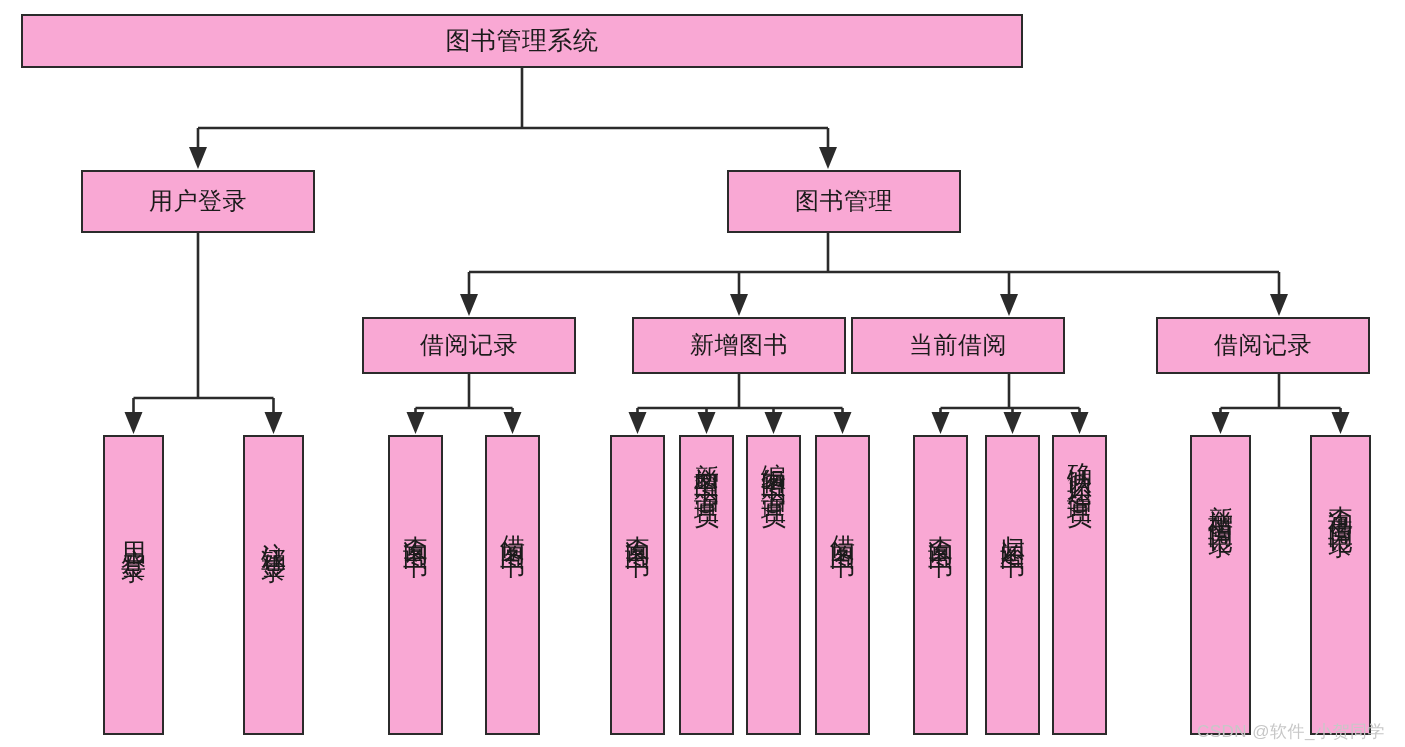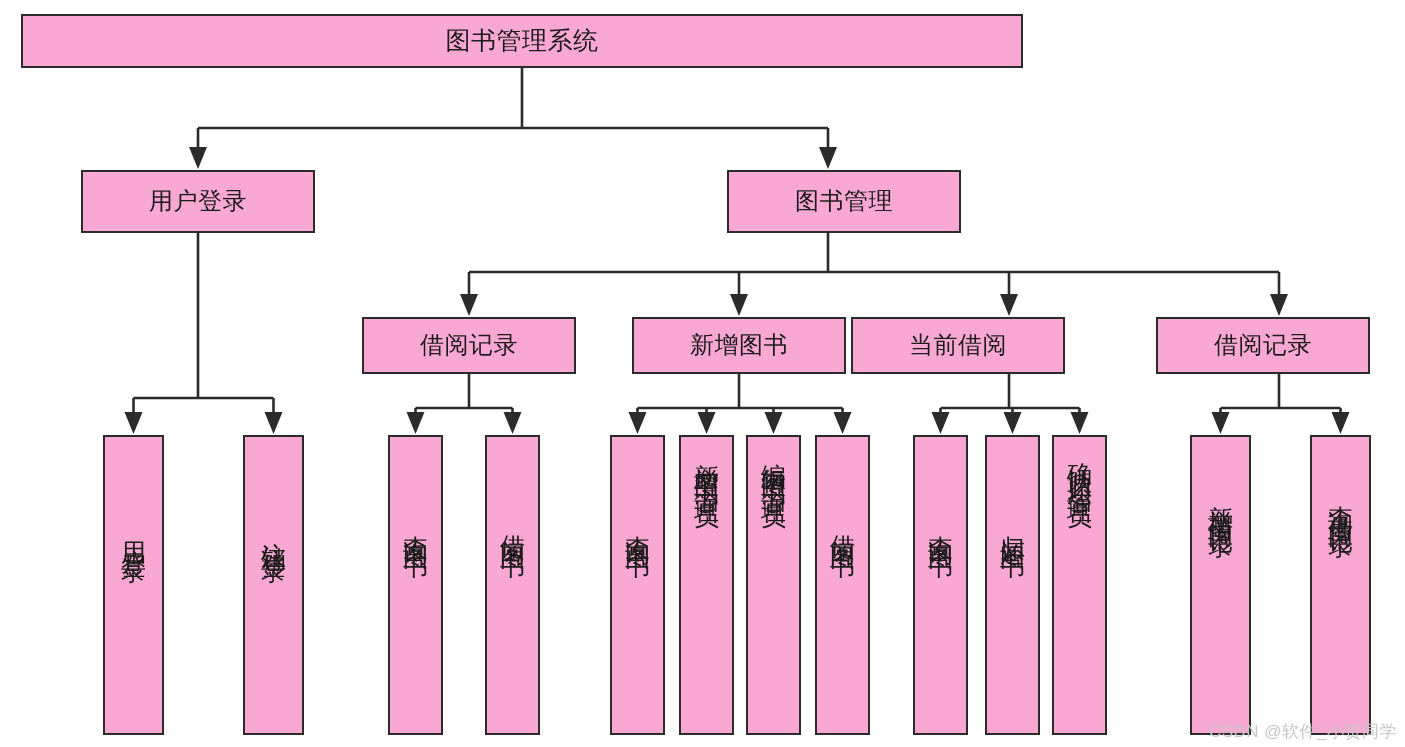--- a/index.html
+++ b/index.html
@@ -45,21 +45,21 @@
   .node.vert .label{
     writing-mode:vertical-rl;
     text-orientation:upright;
     font-size:25px;
     line-height:1;
     letter-spacing:6px;
     white-space:nowrap;
   }
   .wm{
     position:absolute;
-    right:8px;
+    right:20px;
     bottom:4px;
     font-size:17px;
     color:#c7c7c7;
     z-index:5;
     white-space:nowrap;
     letter-spacing:0.5px;
   }
 </style>
 </head>
 <body>

